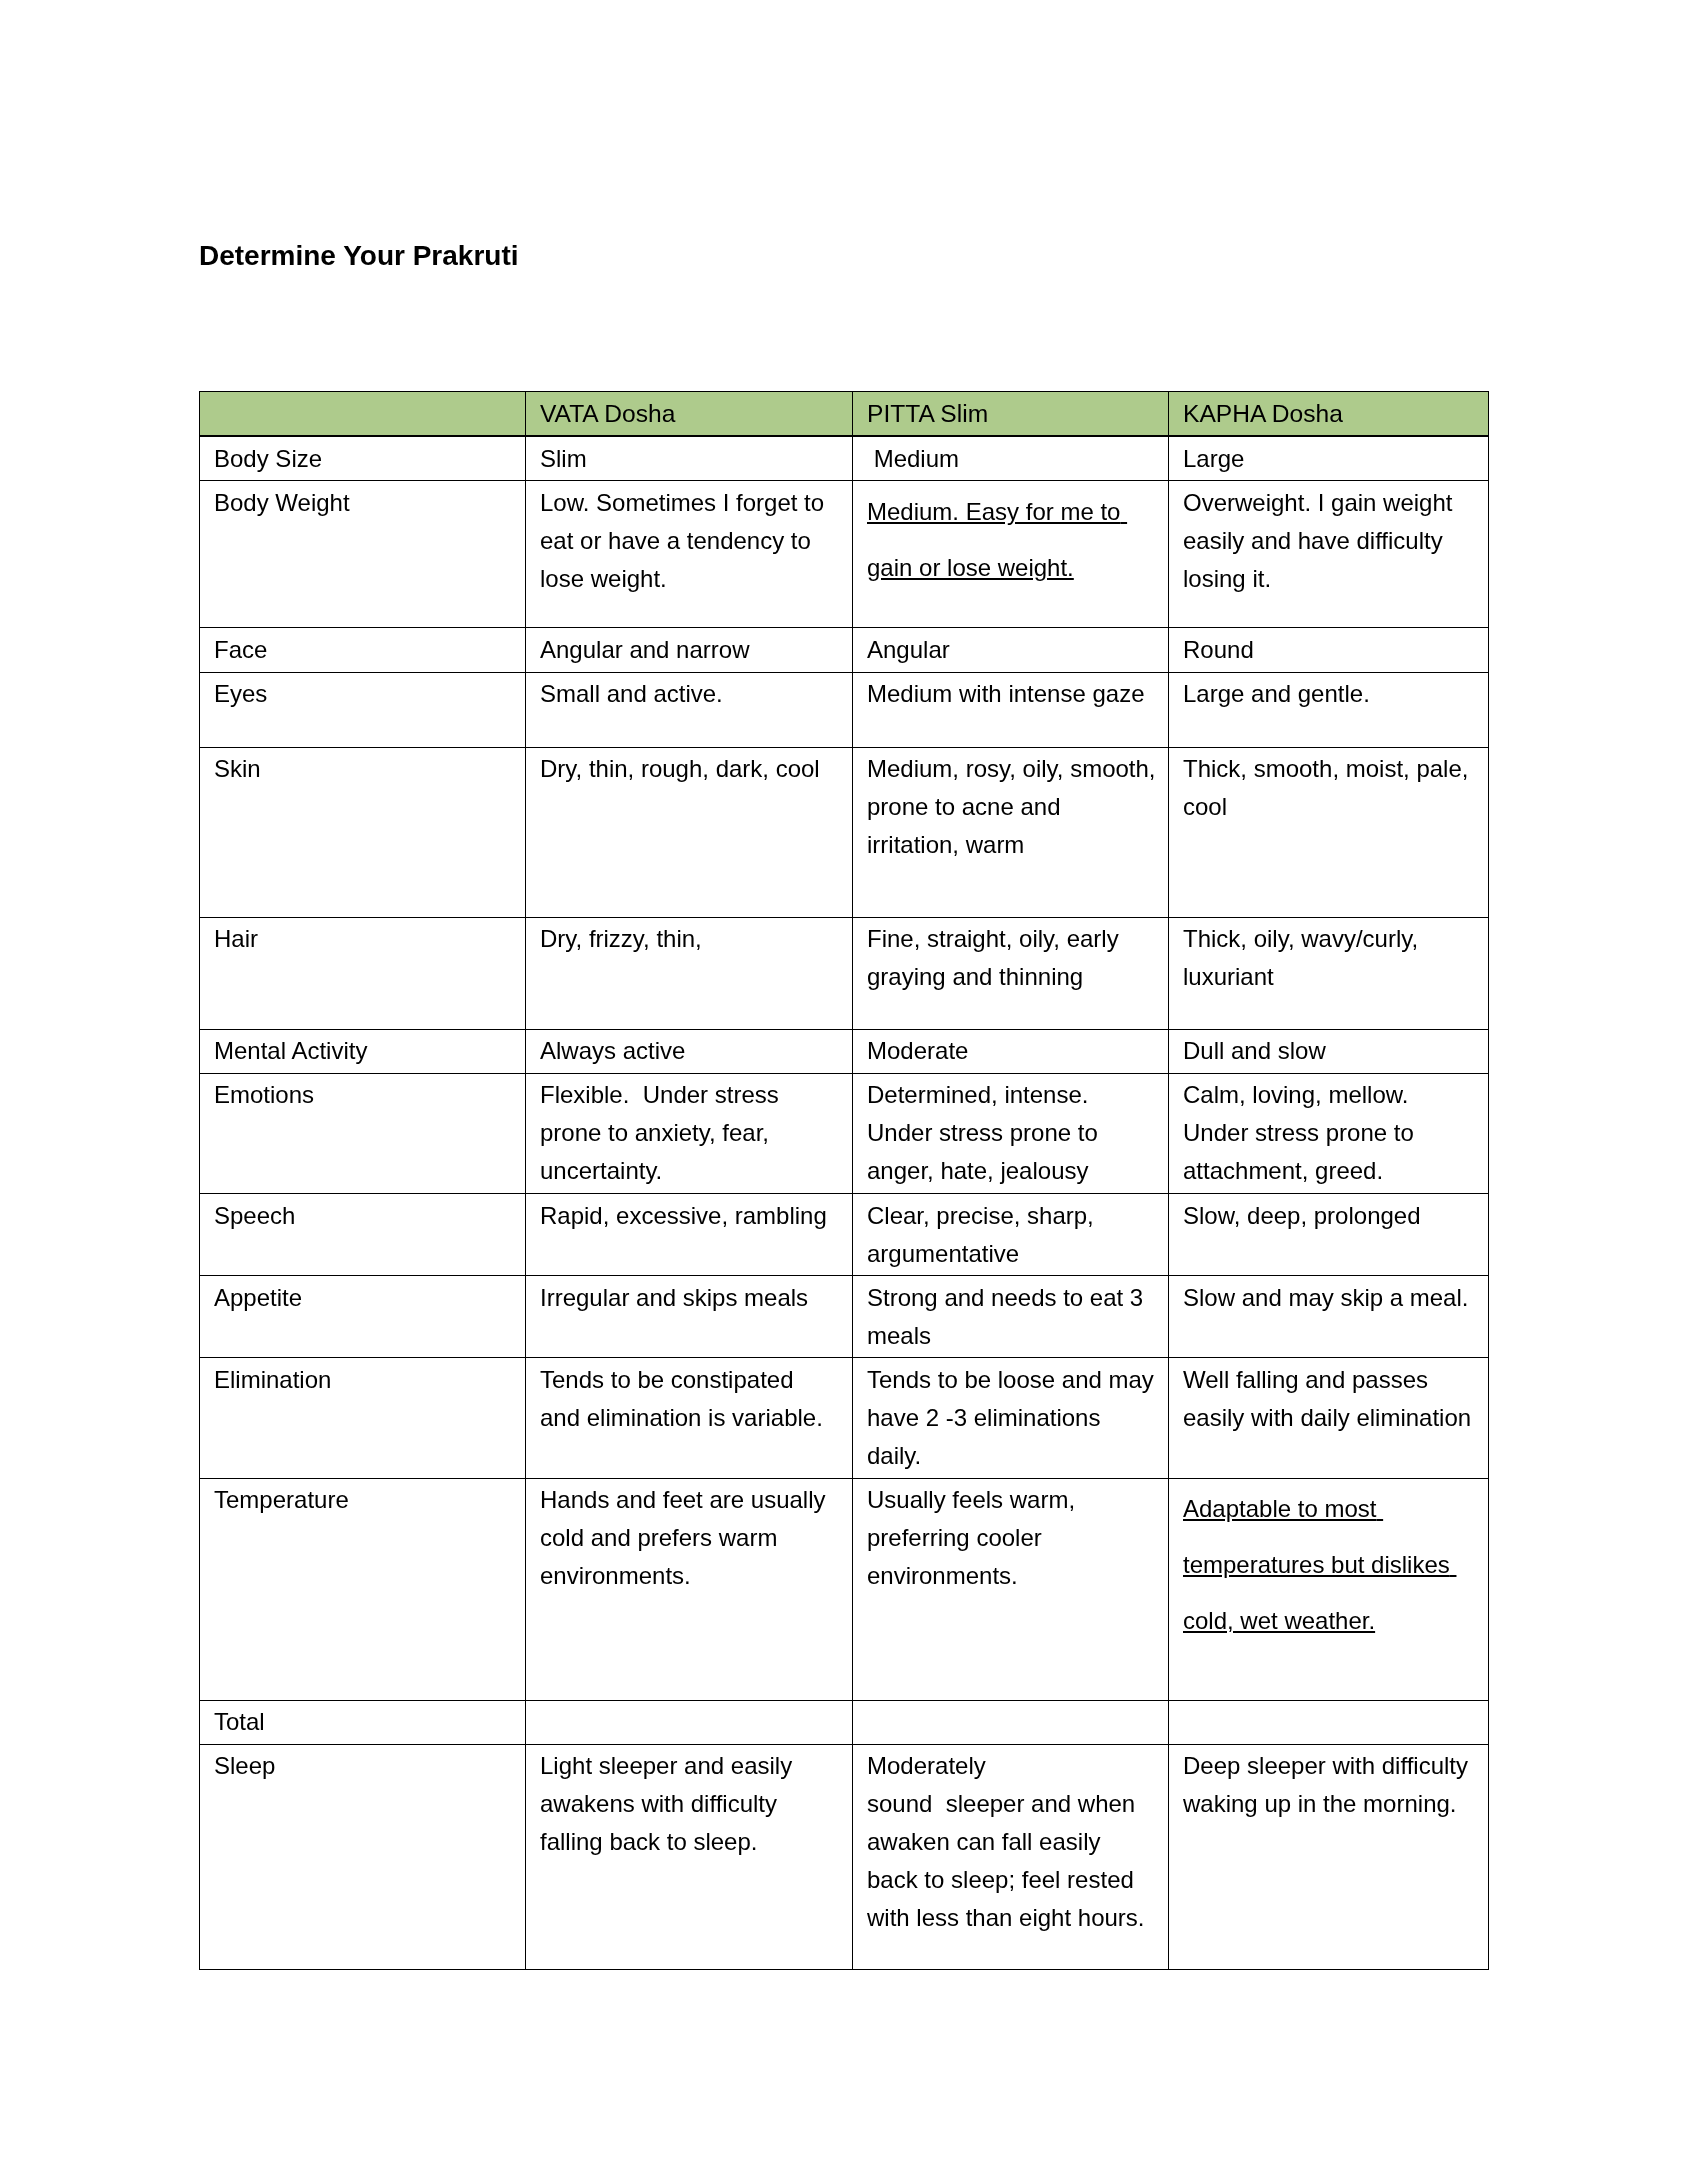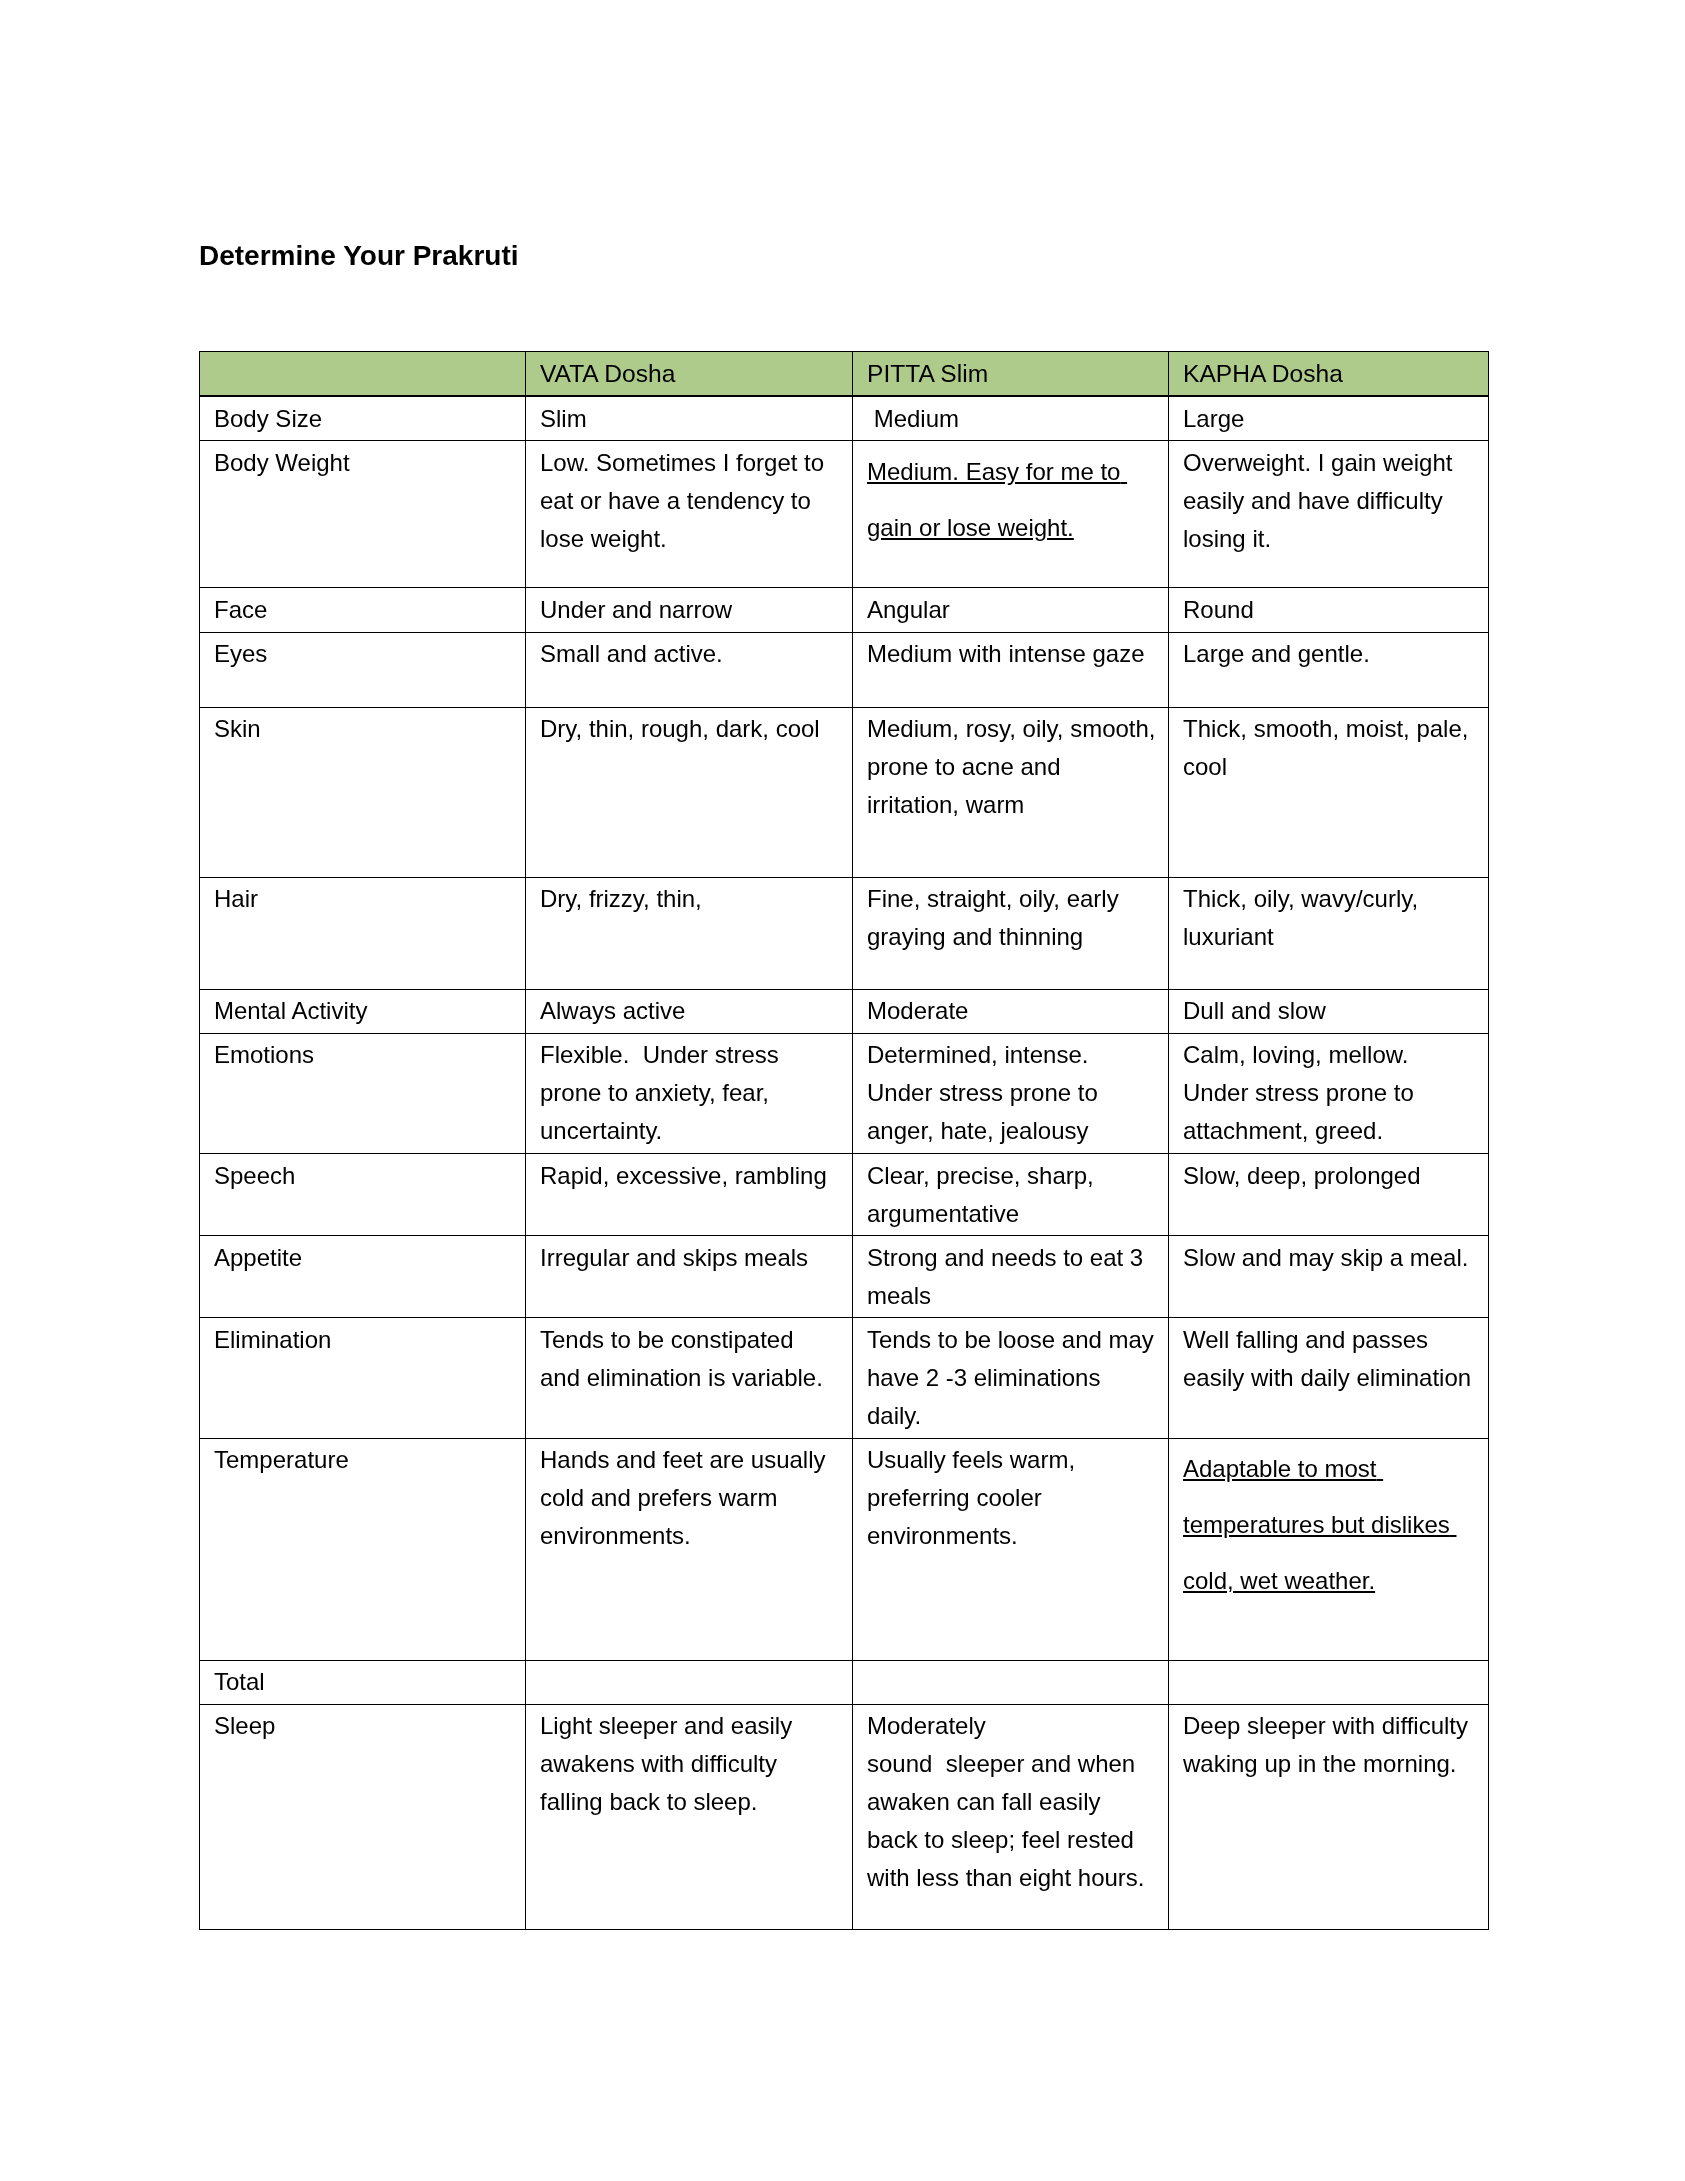--- a/index.html
+++ b/index.html
@@ -25,21 +25,21 @@
     font-size: 28px;
     font-weight: bold;
     letter-spacing: 0px;
     margin: 0 0 0 0;
     line-height: 42px;
   }
   table.prakruti {
     border-collapse: collapse;
     table-layout: fixed;
     width: 1289px;
-    margin-top: 74px; 
+    margin-top: 114px; 
   }
   table.prakruti col.c-label { width: 326px; }
   table.prakruti col.c-vata  { width: 327px; }
   table.prakruti col.c-pitta { width: 316px; }
   table.prakruti col.c-kapha { width: 320px; }
   table.prakruti th, table.prakruti td {
     border: 1.8px solid #000000;
     vertical-align: top;
     text-align: left;
     font-size: 24px;
@@ -89,21 +89,21 @@
         <td>Large</td>
       </tr>
       <tr style="height:147px">
         <td>Body Weight</td>
         <td>Low. Sometimes I forget to eat or have a tendency to lose weight.</td>
         <td class="loose">Medium. Easy for me to gain or lose weight.</td>
         <td>Overweight. I gain weight easily and have difficulty losing it.</td>
       </tr>
       <tr style="height:39px">
         <td>Face</td>
-        <td>Under and narrow</td>
+        <td>Angular and narrow</td>
         <td>Angular</td>
         <td>Round</td>
       </tr>
       <tr style="height:75px">
         <td>Eyes</td>
         <td>Small and active.</td>
         <td>Medium with intense gaze</td>
         <td>Large and gentle.</td>
       </tr>
       <tr style="height:170px">

